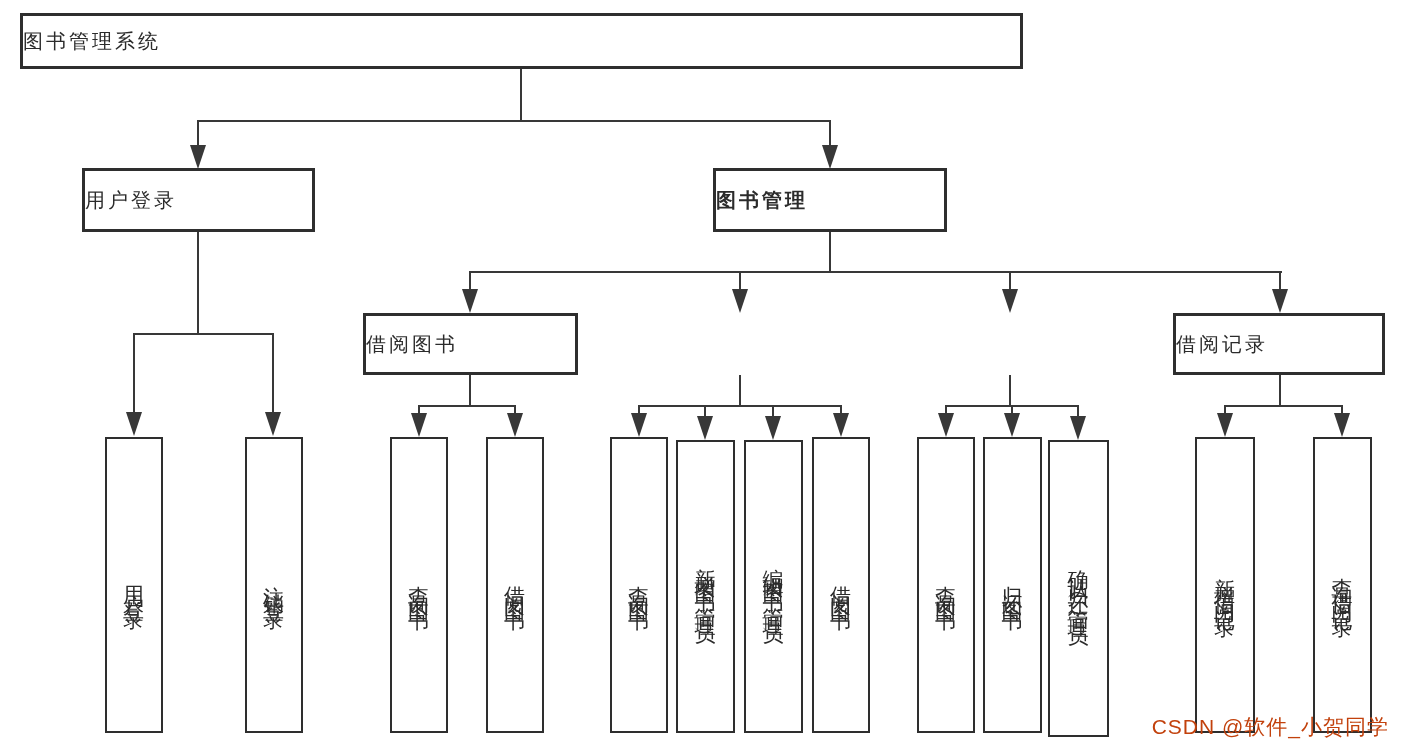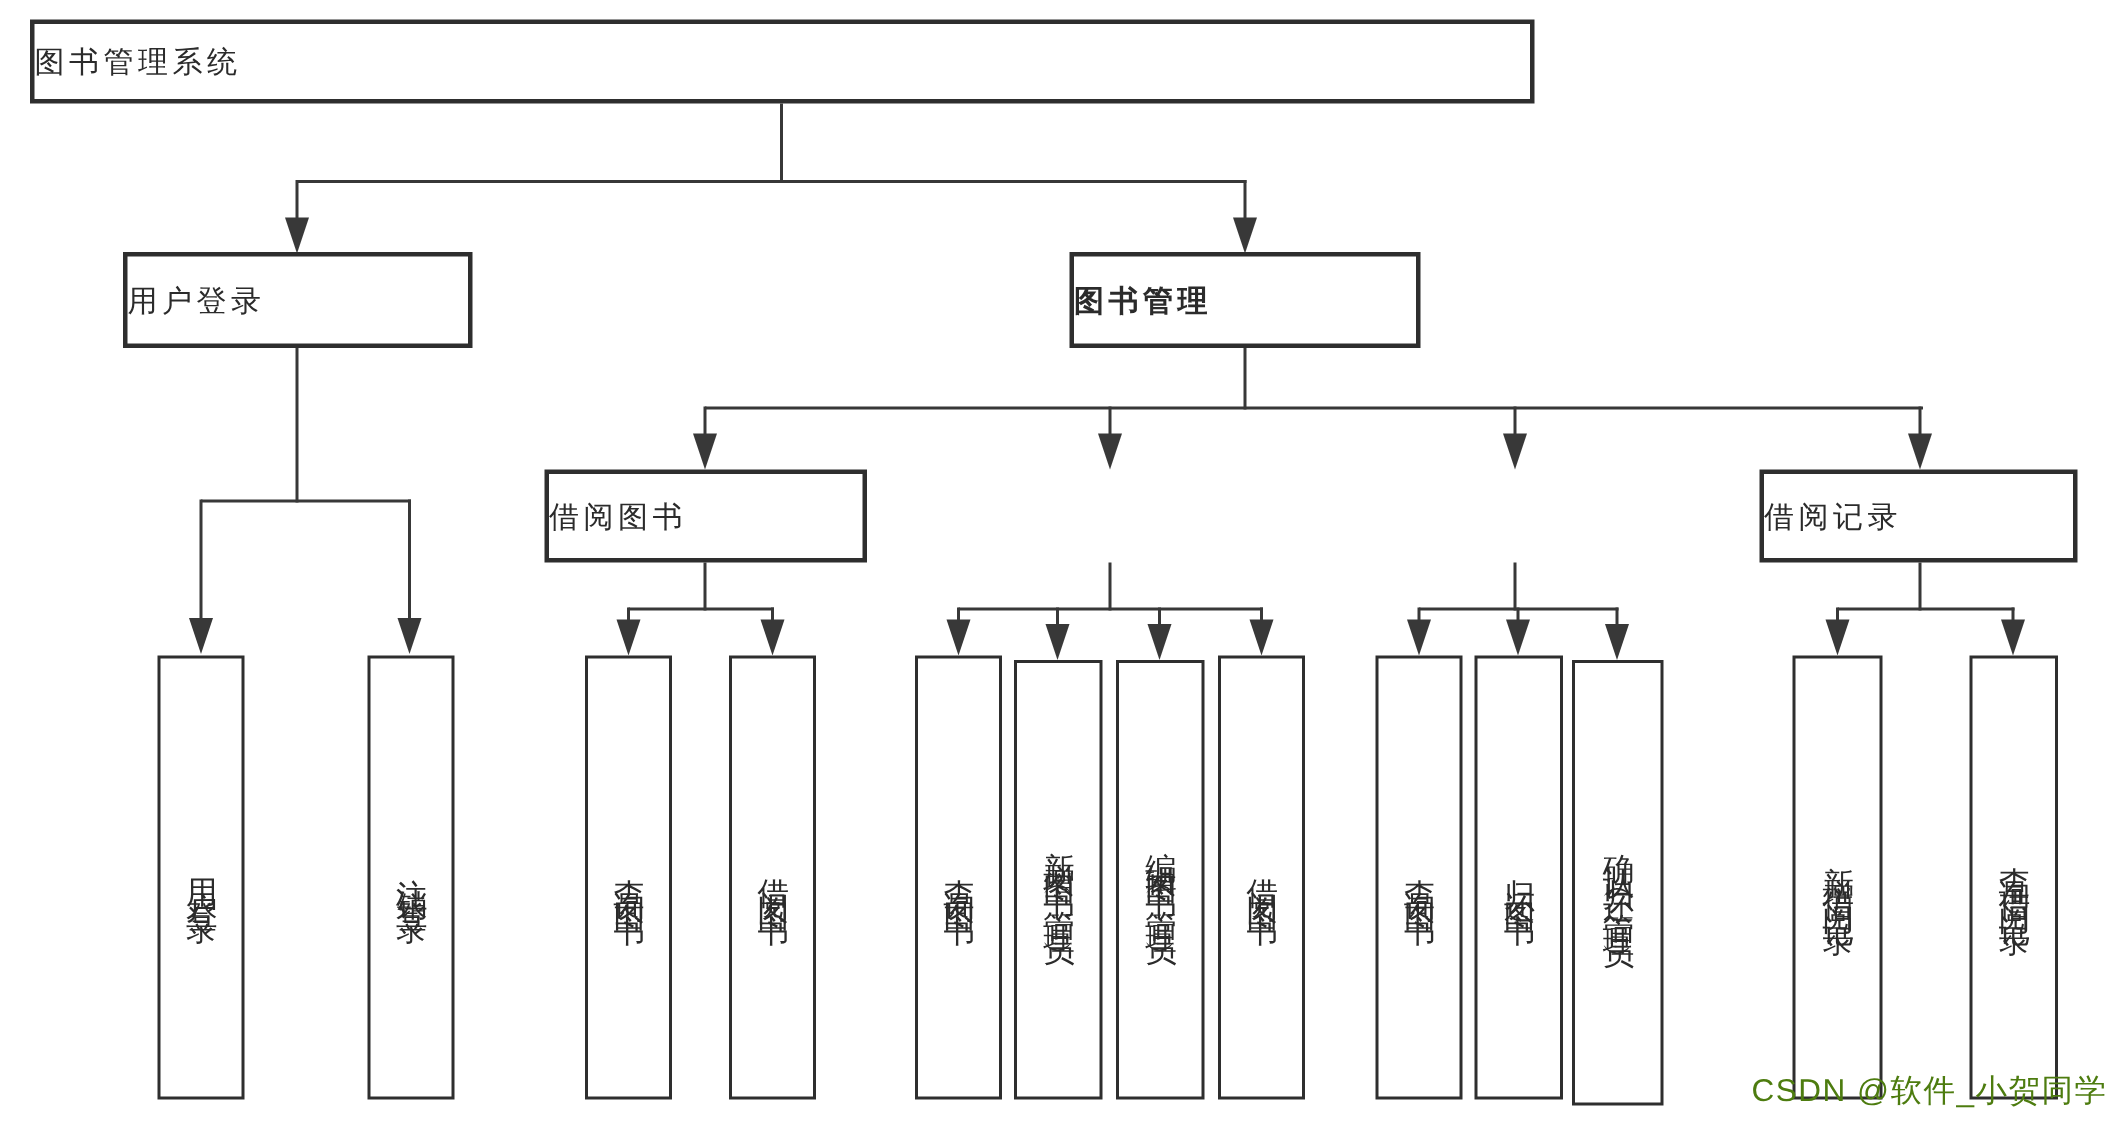--- a/index.html
+++ b/index.html
@@ -39,24 +39,24 @@
   .vline{position:absolute;width:2px;background:#383838;}
   .hline{position:absolute;height:2px;background:#383838;}
   .arrowhead{
     position:absolute;width:0;height:0;
     border-left:8px solid transparent;
     border-right:8px solid transparent;
     border-top:24px solid #383838;
   }
   .watermark{
     position:absolute;
-    right:0;top:713px;
+    right:16px;top:713px;
     font-size:21px;
     letter-spacing:1px;
-    color:#4d7c0f;
+    color:#c2410c;
     white-space:nowrap;
     text-align:right;
   }
 </style>
 </head>
 <body>
 
 <div class="canvas">
 
   <div class="hbox" style="left:20px;top:13px;width:1003px;height:56px;">

